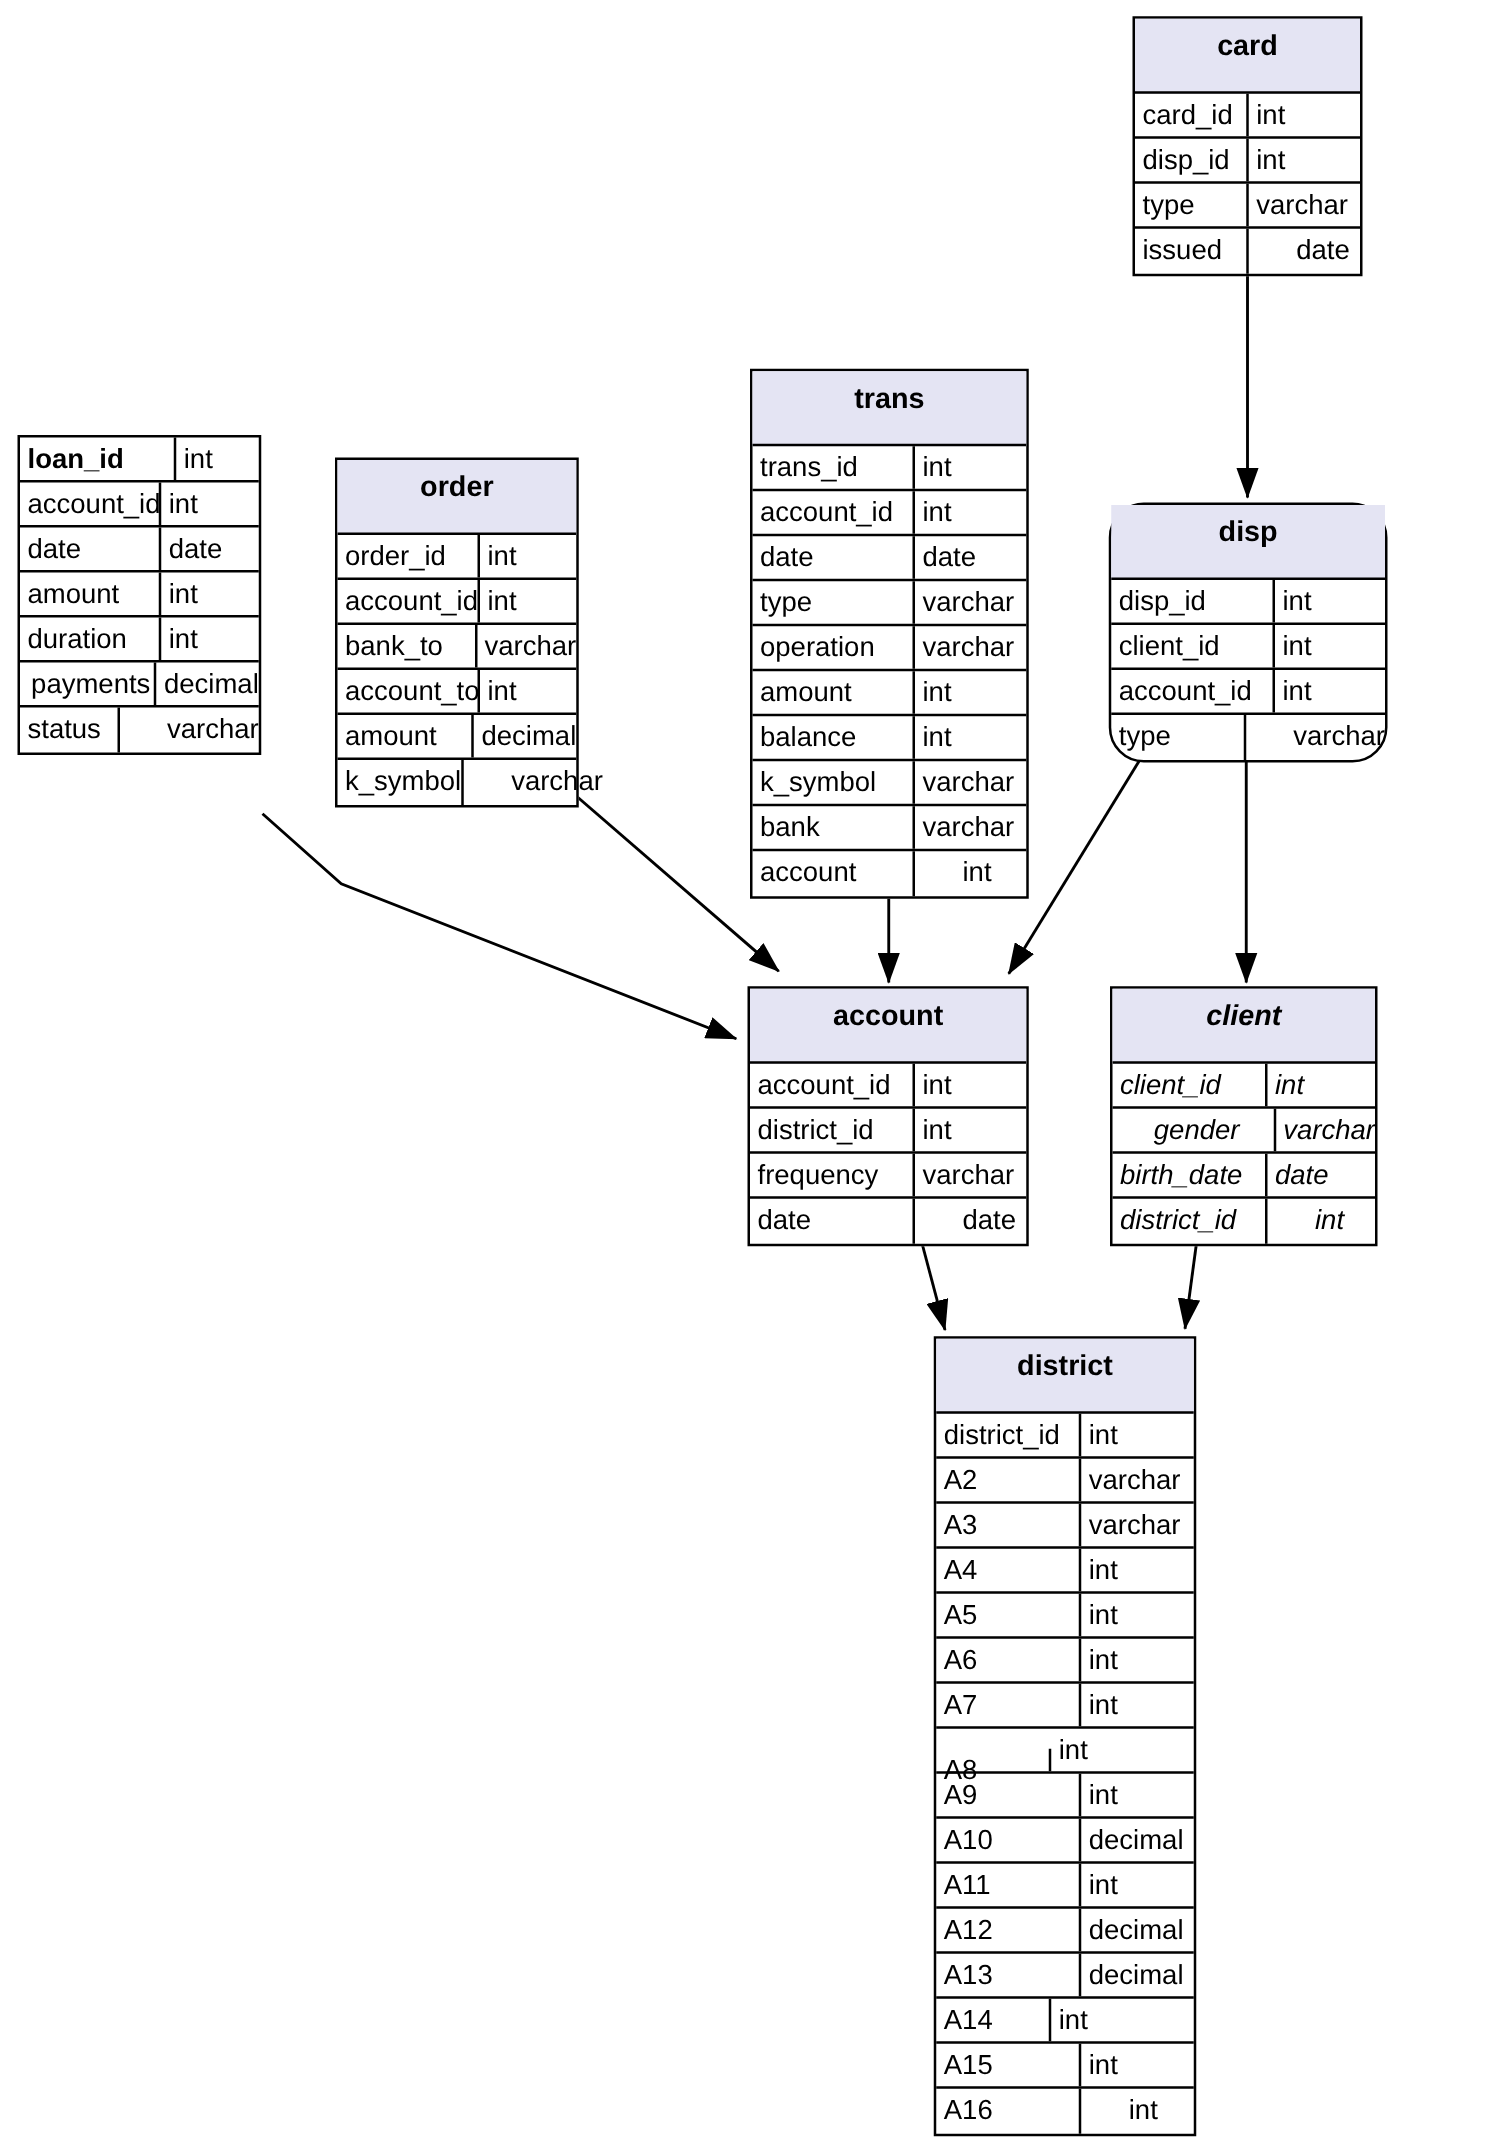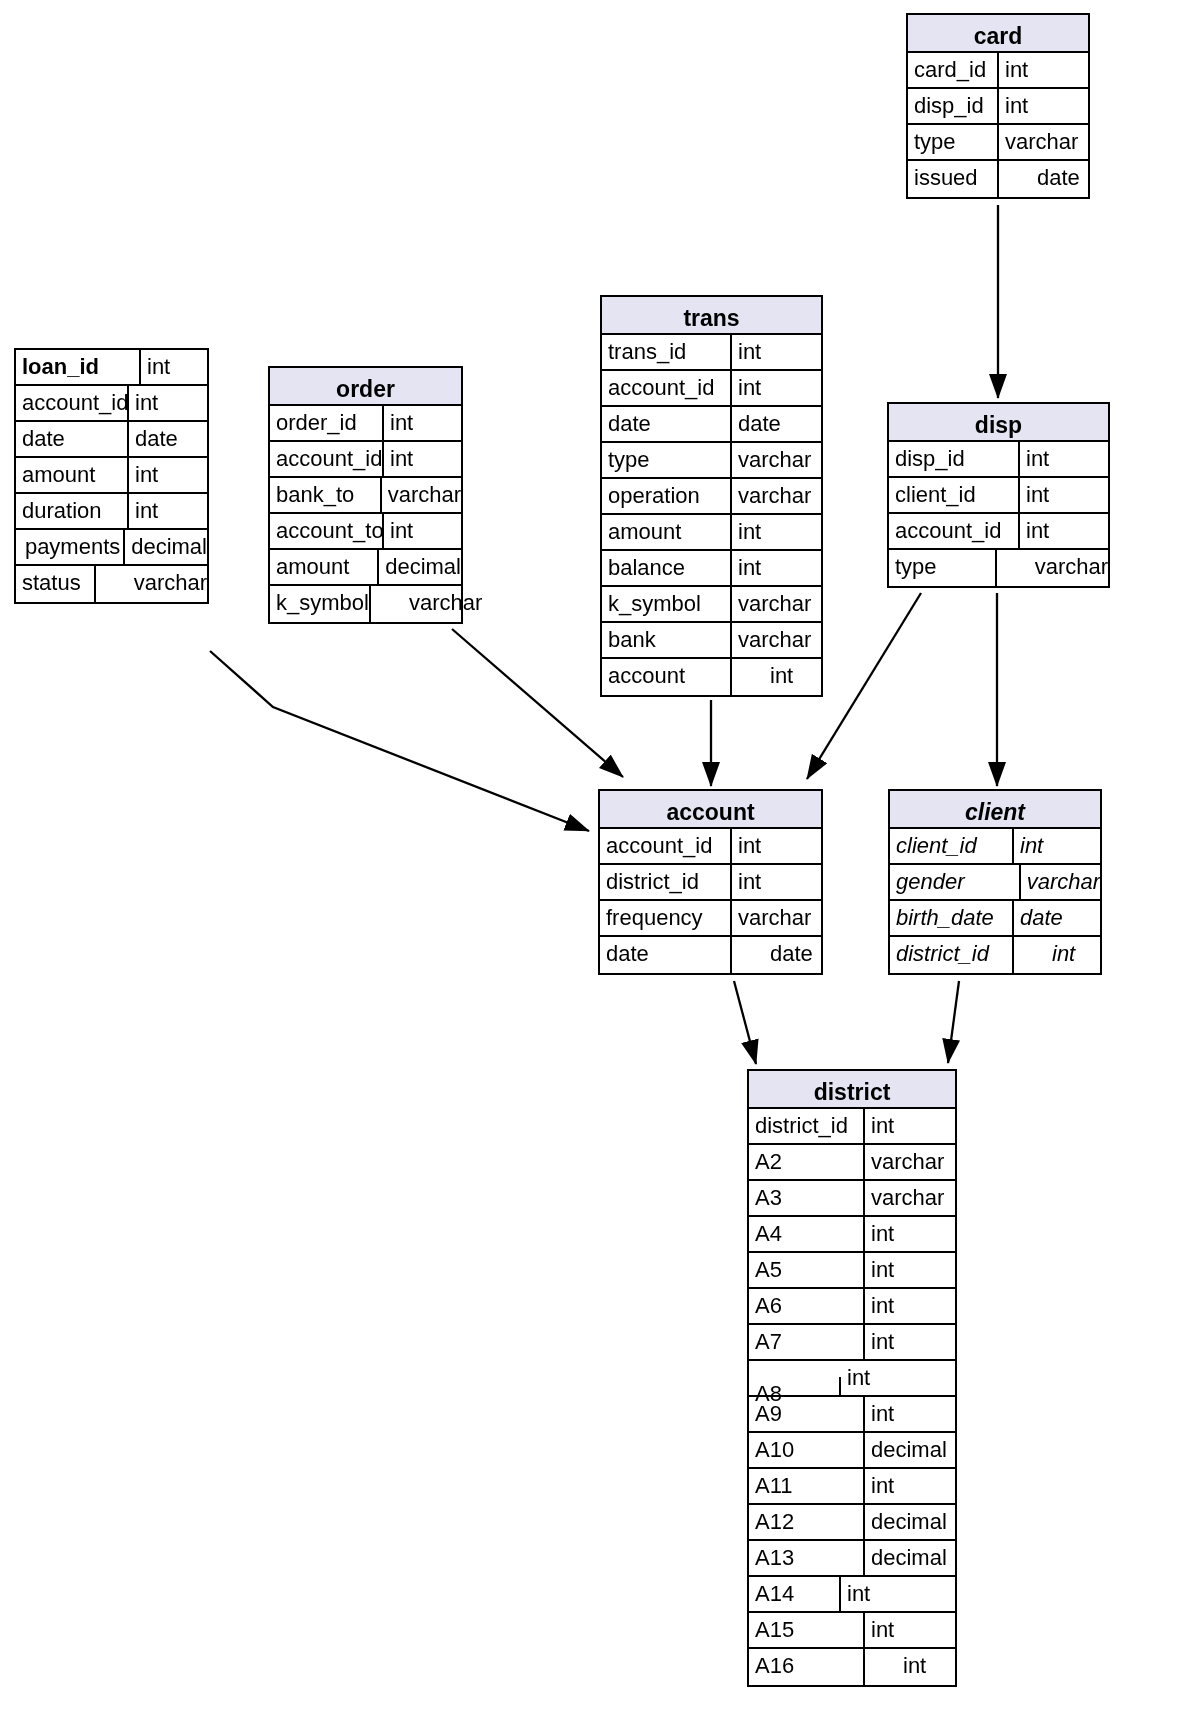--- a/index.html
+++ b/index.html
@@ -23,21 +23,21 @@
     pointer-events: none;
   }
   .db-table {
     position: absolute;
     box-sizing: border-box;
     border: 2.5px solid var(--border, #000000);
     background: #ffffff;
   }
   .db-table .tbl-header {
     box-sizing: border-box;
-    height: 38px;
+    height: 60px;
     line-height: 42px;
     text-align: center;
     font-weight: bold;
     font-size: 23px;
     color: var(--text, #000000);
     background: var(--header-fill, #e4e4f3);
     border-bottom: 2px solid var(--border, #000000);
   }
   .db-table .tbl-row {
     box-sizing: border-box;
@@ -196,21 +196,21 @@
       </div>
       <div class="tbl-row">
         <div class="cell col-name" style="width: 130px;">bank</div>
         <div class="cell col-type">varchar</div>
       </div>
       <div class="tbl-row">
         <div class="cell col-name" style="width: 130px;">account</div>
         <div class="cell col-type">int</div>
       </div>
     </div>
-    <div class="db-table" style="left: 887px; top: 402px; width: 223px;">
+    <div class="db-table" style="left: 887px; top: 402px; width: 223px; border-radius: 28px;">
       <div class="tbl-header">disp</div>
       <div class="tbl-row">
         <div class="cell col-name" style="width: 131px;">disp_id</div>
         <div class="cell col-type">int</div>
       </div>
       <div class="tbl-row">
         <div class="cell col-name" style="width: 131px;">client_id</div>
         <div class="cell col-type">int</div>
       </div>
       <div class="tbl-row">
@@ -241,21 +241,21 @@
         <div class="cell col-type">date</div>
       </div>
     </div>
     <div class="db-table" style="left: 888px; top: 789px; width: 214px; font-style: italic;">
       <div class="tbl-header">client</div>
       <div class="tbl-row">
         <div class="cell col-name" style="width: 124px;">client_id</div>
         <div class="cell col-type">int</div>
       </div>
       <div class="tbl-row">
-        <div class="cell col-name" style="width: 134px;">gender</div>
+        <div class="cell col-name" style="width: 134px; text-align: center;">gender</div>
         <div class="cell col-type">varchar</div>
       </div>
       <div class="tbl-row">
         <div class="cell col-name" style="width: 124px;">birth_date</div>
         <div class="cell col-type">date</div>
       </div>
       <div class="tbl-row">
         <div class="cell col-name" style="width: 124px;">district_id</div>
         <div class="cell col-type">int</div>
       </div>

